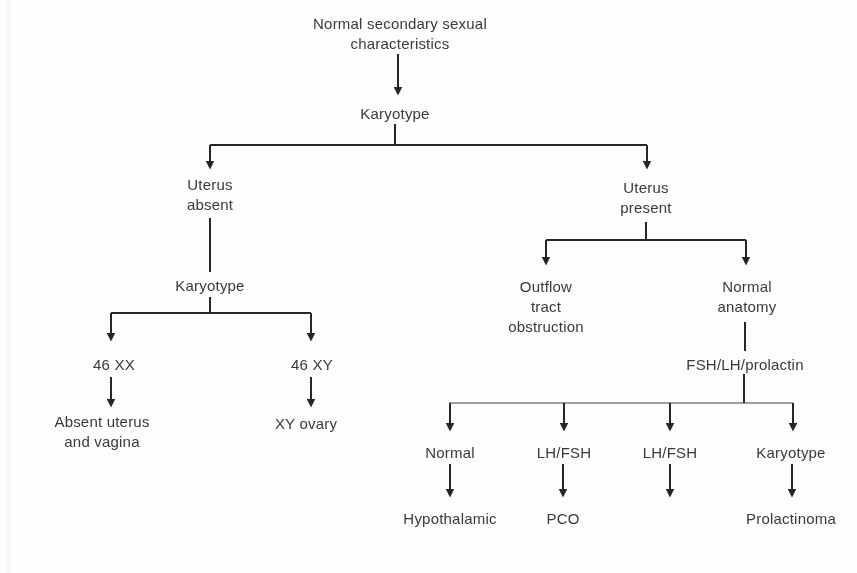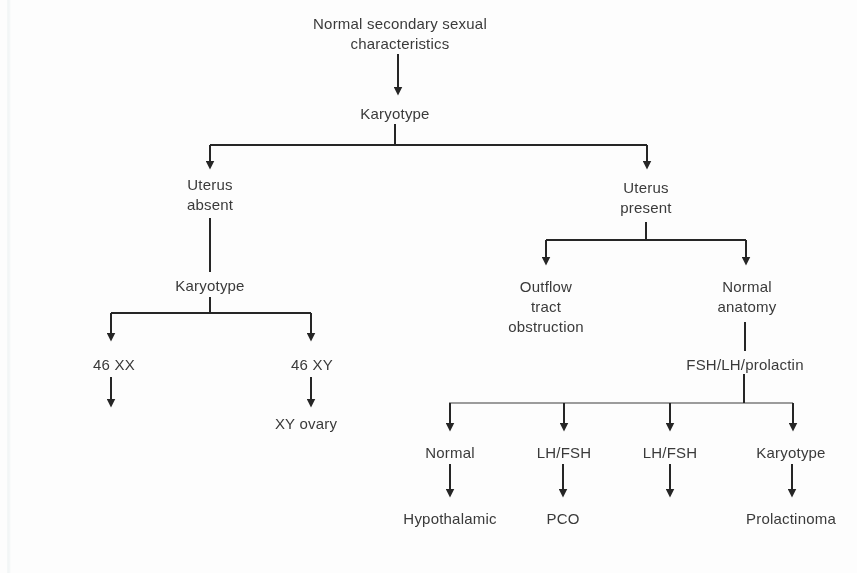--- a/index.html
+++ b/index.html
@@ -88,20 +88,22 @@
 
   <div class="node" style="left:400px;top:14px">Normal secondary sexual
 characteristics</div>
   <div class="node" style="left:395px;top:104px">Karyotype</div>
 
   <div class="node" style="left:210px;top:175px">Uterus
 absent</div>
   <div class="node" style="left:210px;top:276px">Karyotype</div>
   <div class="node" style="left:114px;top:355px">46 XX</div>
   <div class="node" style="left:312px;top:355px">46 XY</div>
+  <div class="node" style="left:102px;top:412px">Absent uterus
+and vagina</div>
   <div class="node" style="left:306px;top:414px">XY ovary</div>
 
   <div class="node" style="left:646px;top:178px">Uterus
 present</div>
   <div class="node" style="left:546px;top:277px">Outflow
 tract
 obstruction</div>
   <div class="node" style="left:747px;top:277px">Normal
 anatomy</div>
   <div class="node" style="left:745px;top:355px">FSH/LH/prolactin</div>

